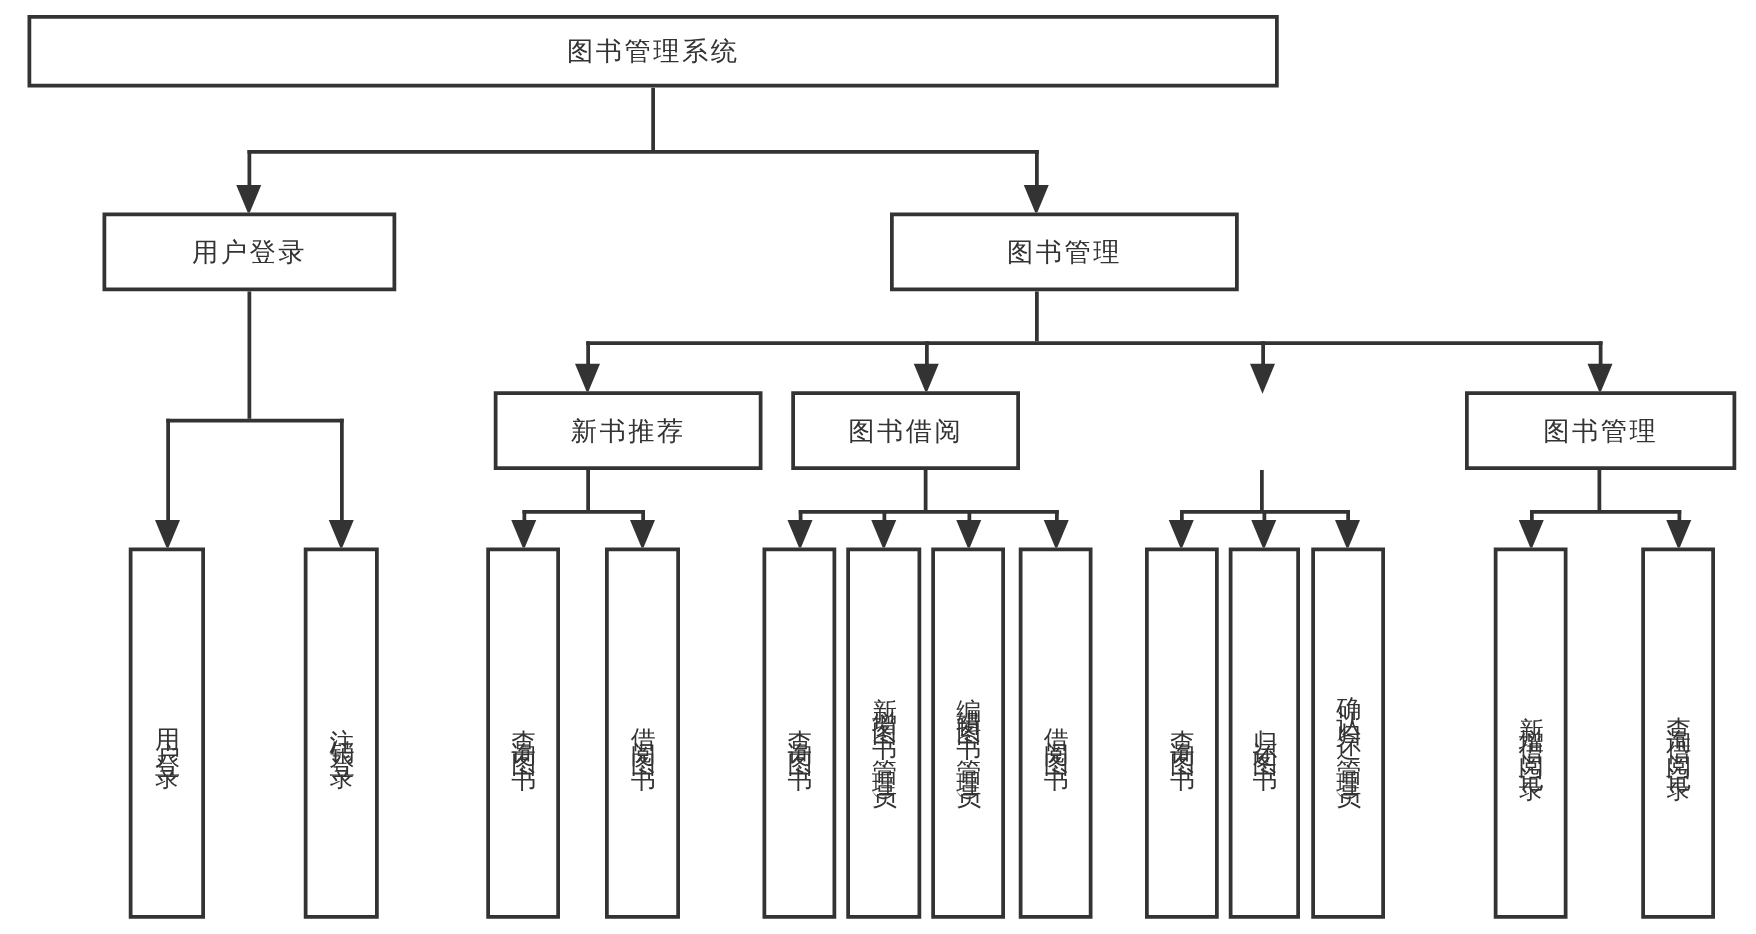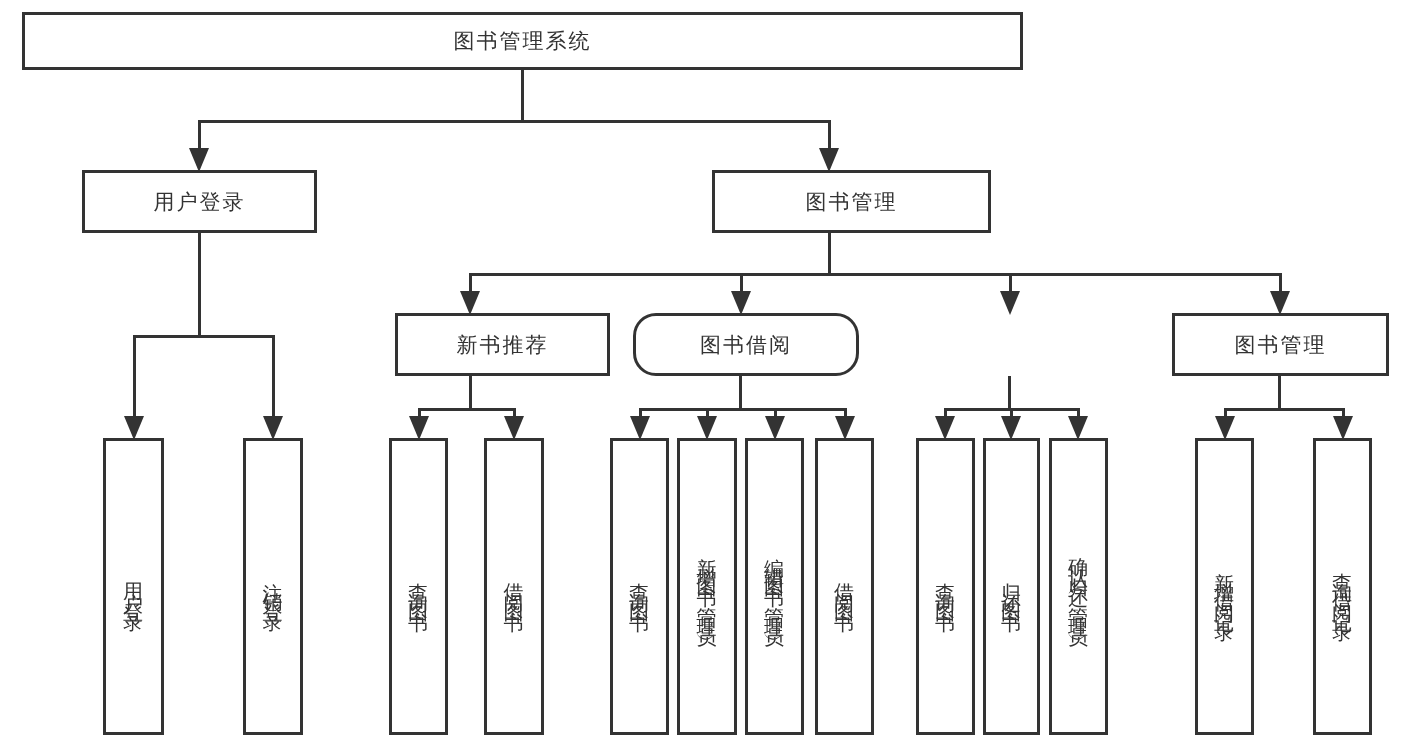--- a/index.html
+++ b/index.html
@@ -121,21 +121,21 @@
     </div>
     <div class="node horizontal" style="left: 82px; top: 170px; width: 235px; height: 63px;">
       <span class="htext">用户登录</span>
     </div>
     <div class="node horizontal" style="left: 712px; top: 170px; width: 279px; height: 63px;">
       <span class="htext">图书管理</span>
     </div>
     <div class="node horizontal" style="left: 363px; top: 313px; width: 215px; height: 63px; margin-left: 32px;">
       <span class="htext">新书推荐</span>
     </div>
-    <div class="node horizontal" style="left: 633px; top: 313px; width: 226px; height: 63px; border-radius: 23px;">
+    <div class="node horizontal" style="left: 633px; top: 313px; width: 183px; height: 63px;">
       <span class="htext">图书借阅</span>
     </div>
     <div class="node horizontal" style="left: 1172px; top: 313px; width: 217px; height: 63px;">
       <span class="htext">图书管理</span>
     </div>
     <div class="node vertical" style="left: 103px; top: 438px; width: 61px; height: 297px;">
       <span class="vtext">用户登录</span>
     </div>
     <div class="node vertical" style="left: 243px; top: 438px; width: 60px; height: 297px;">
       <span class="vtext">注销登录</span>

